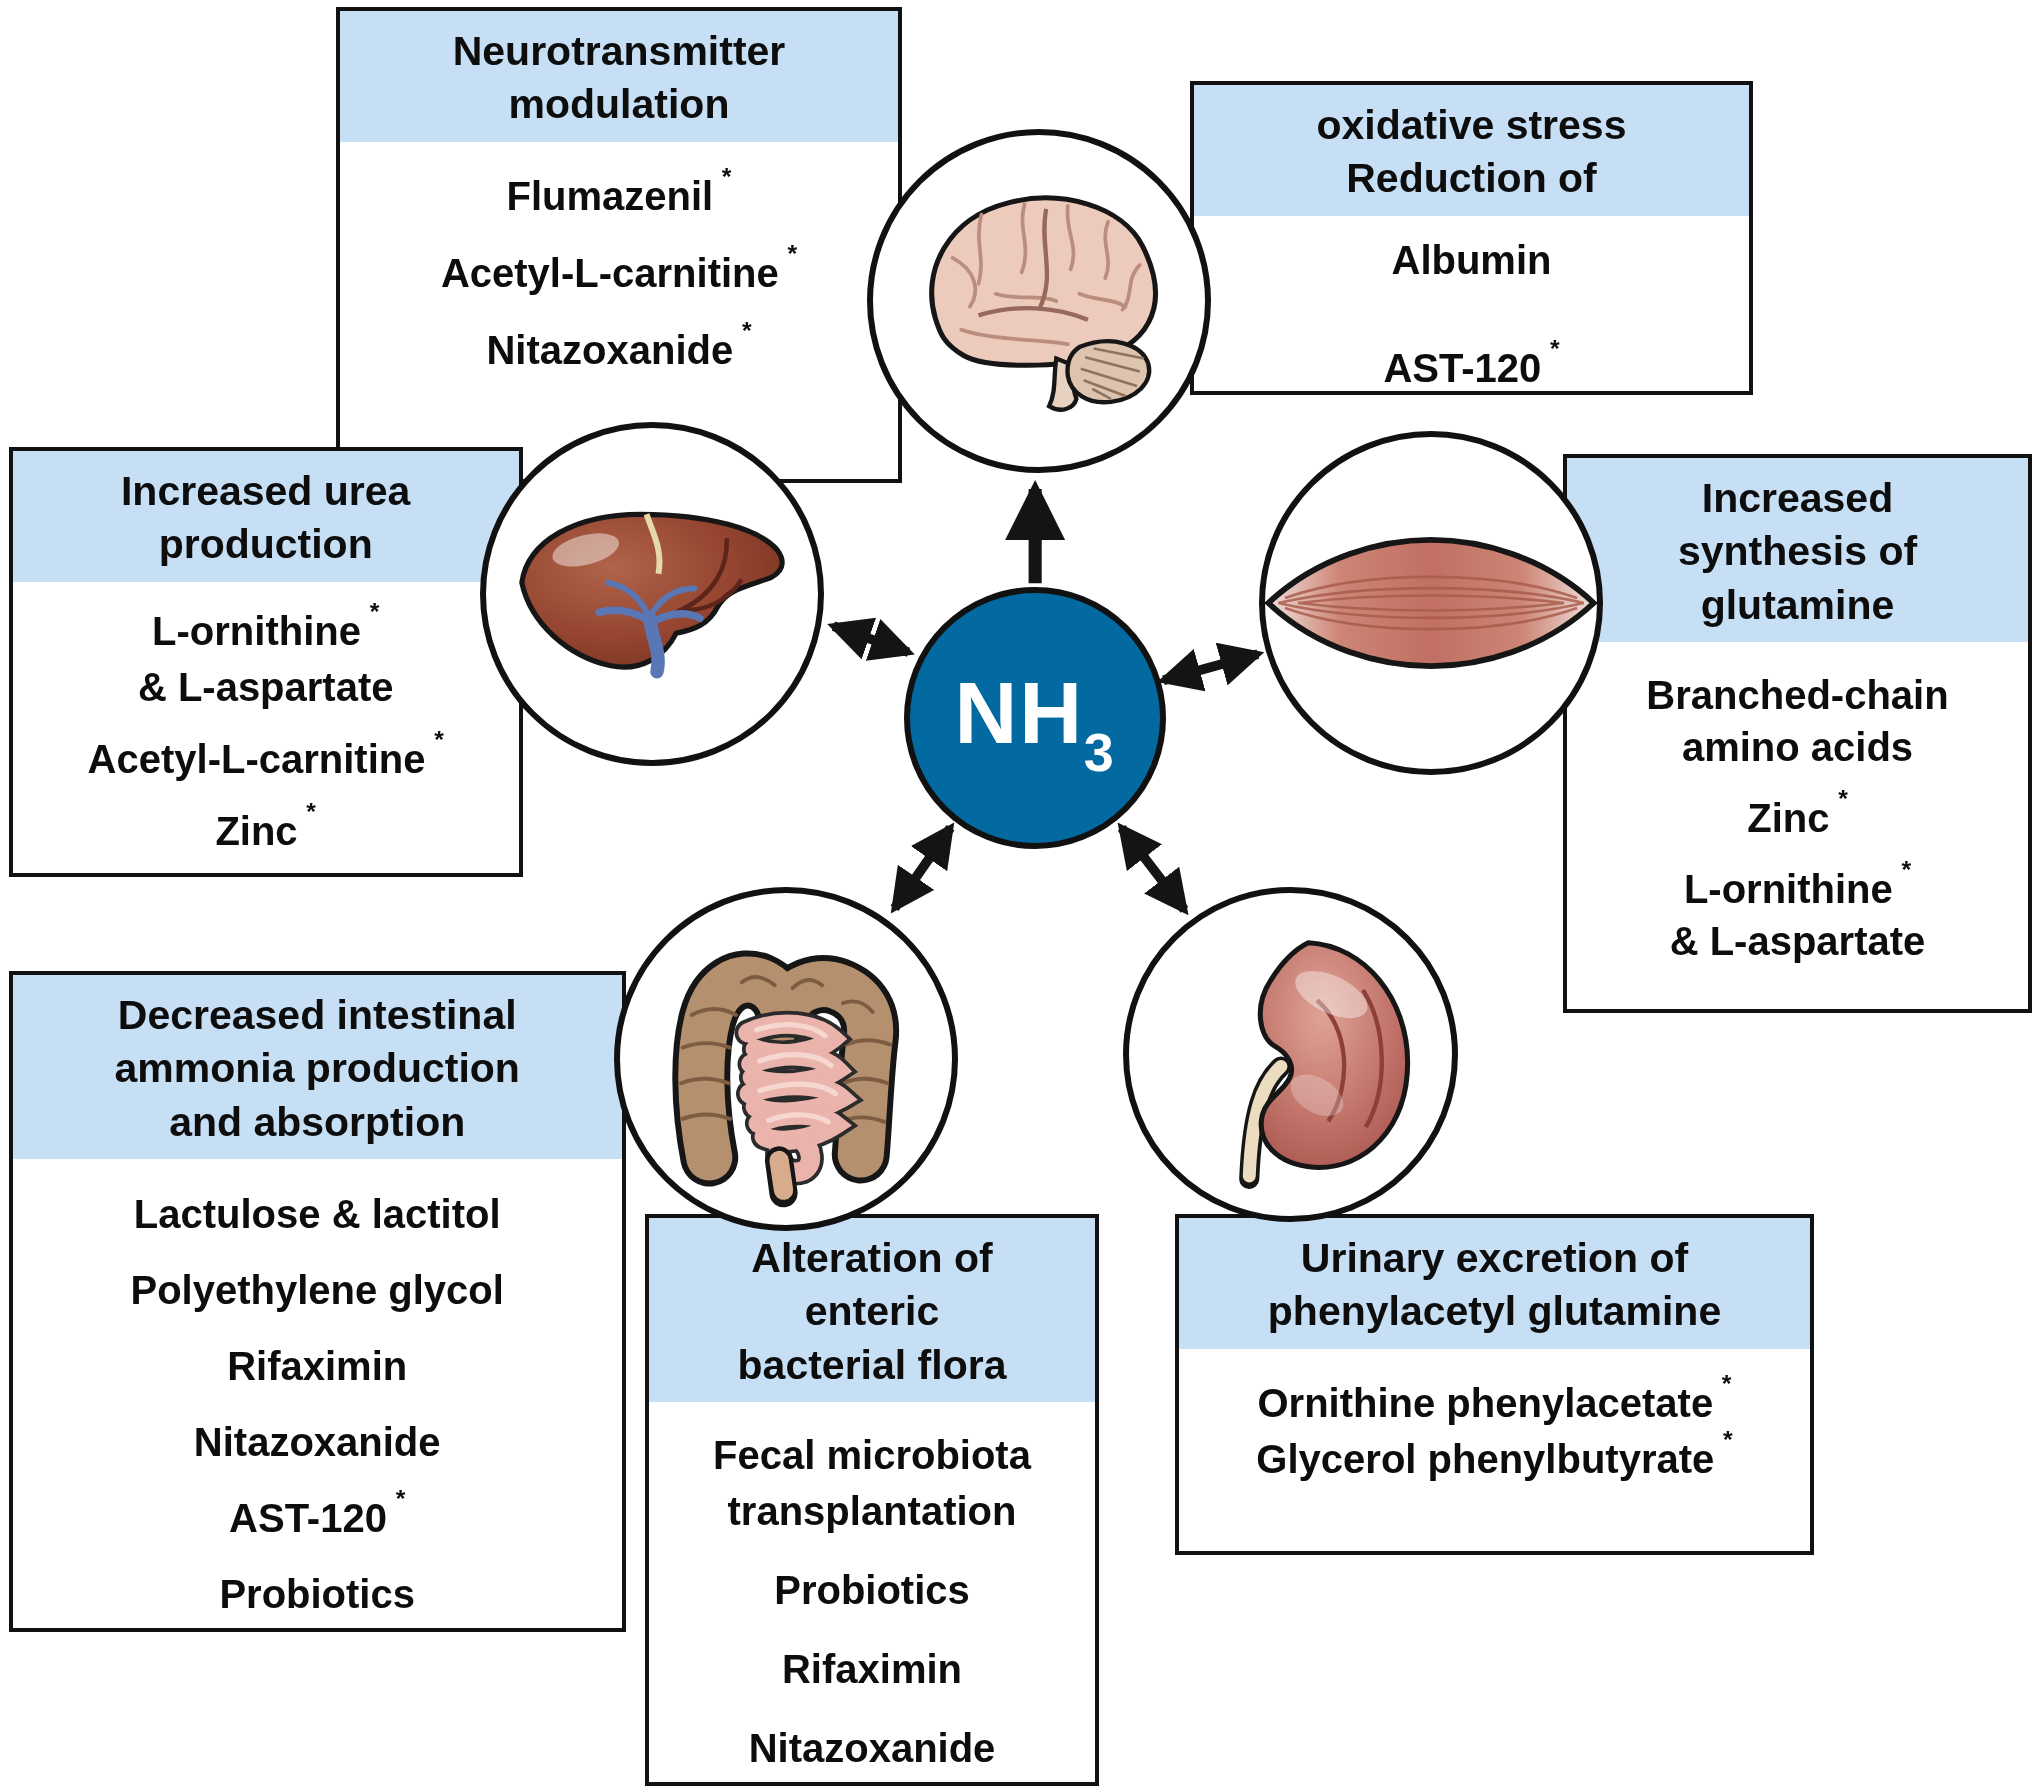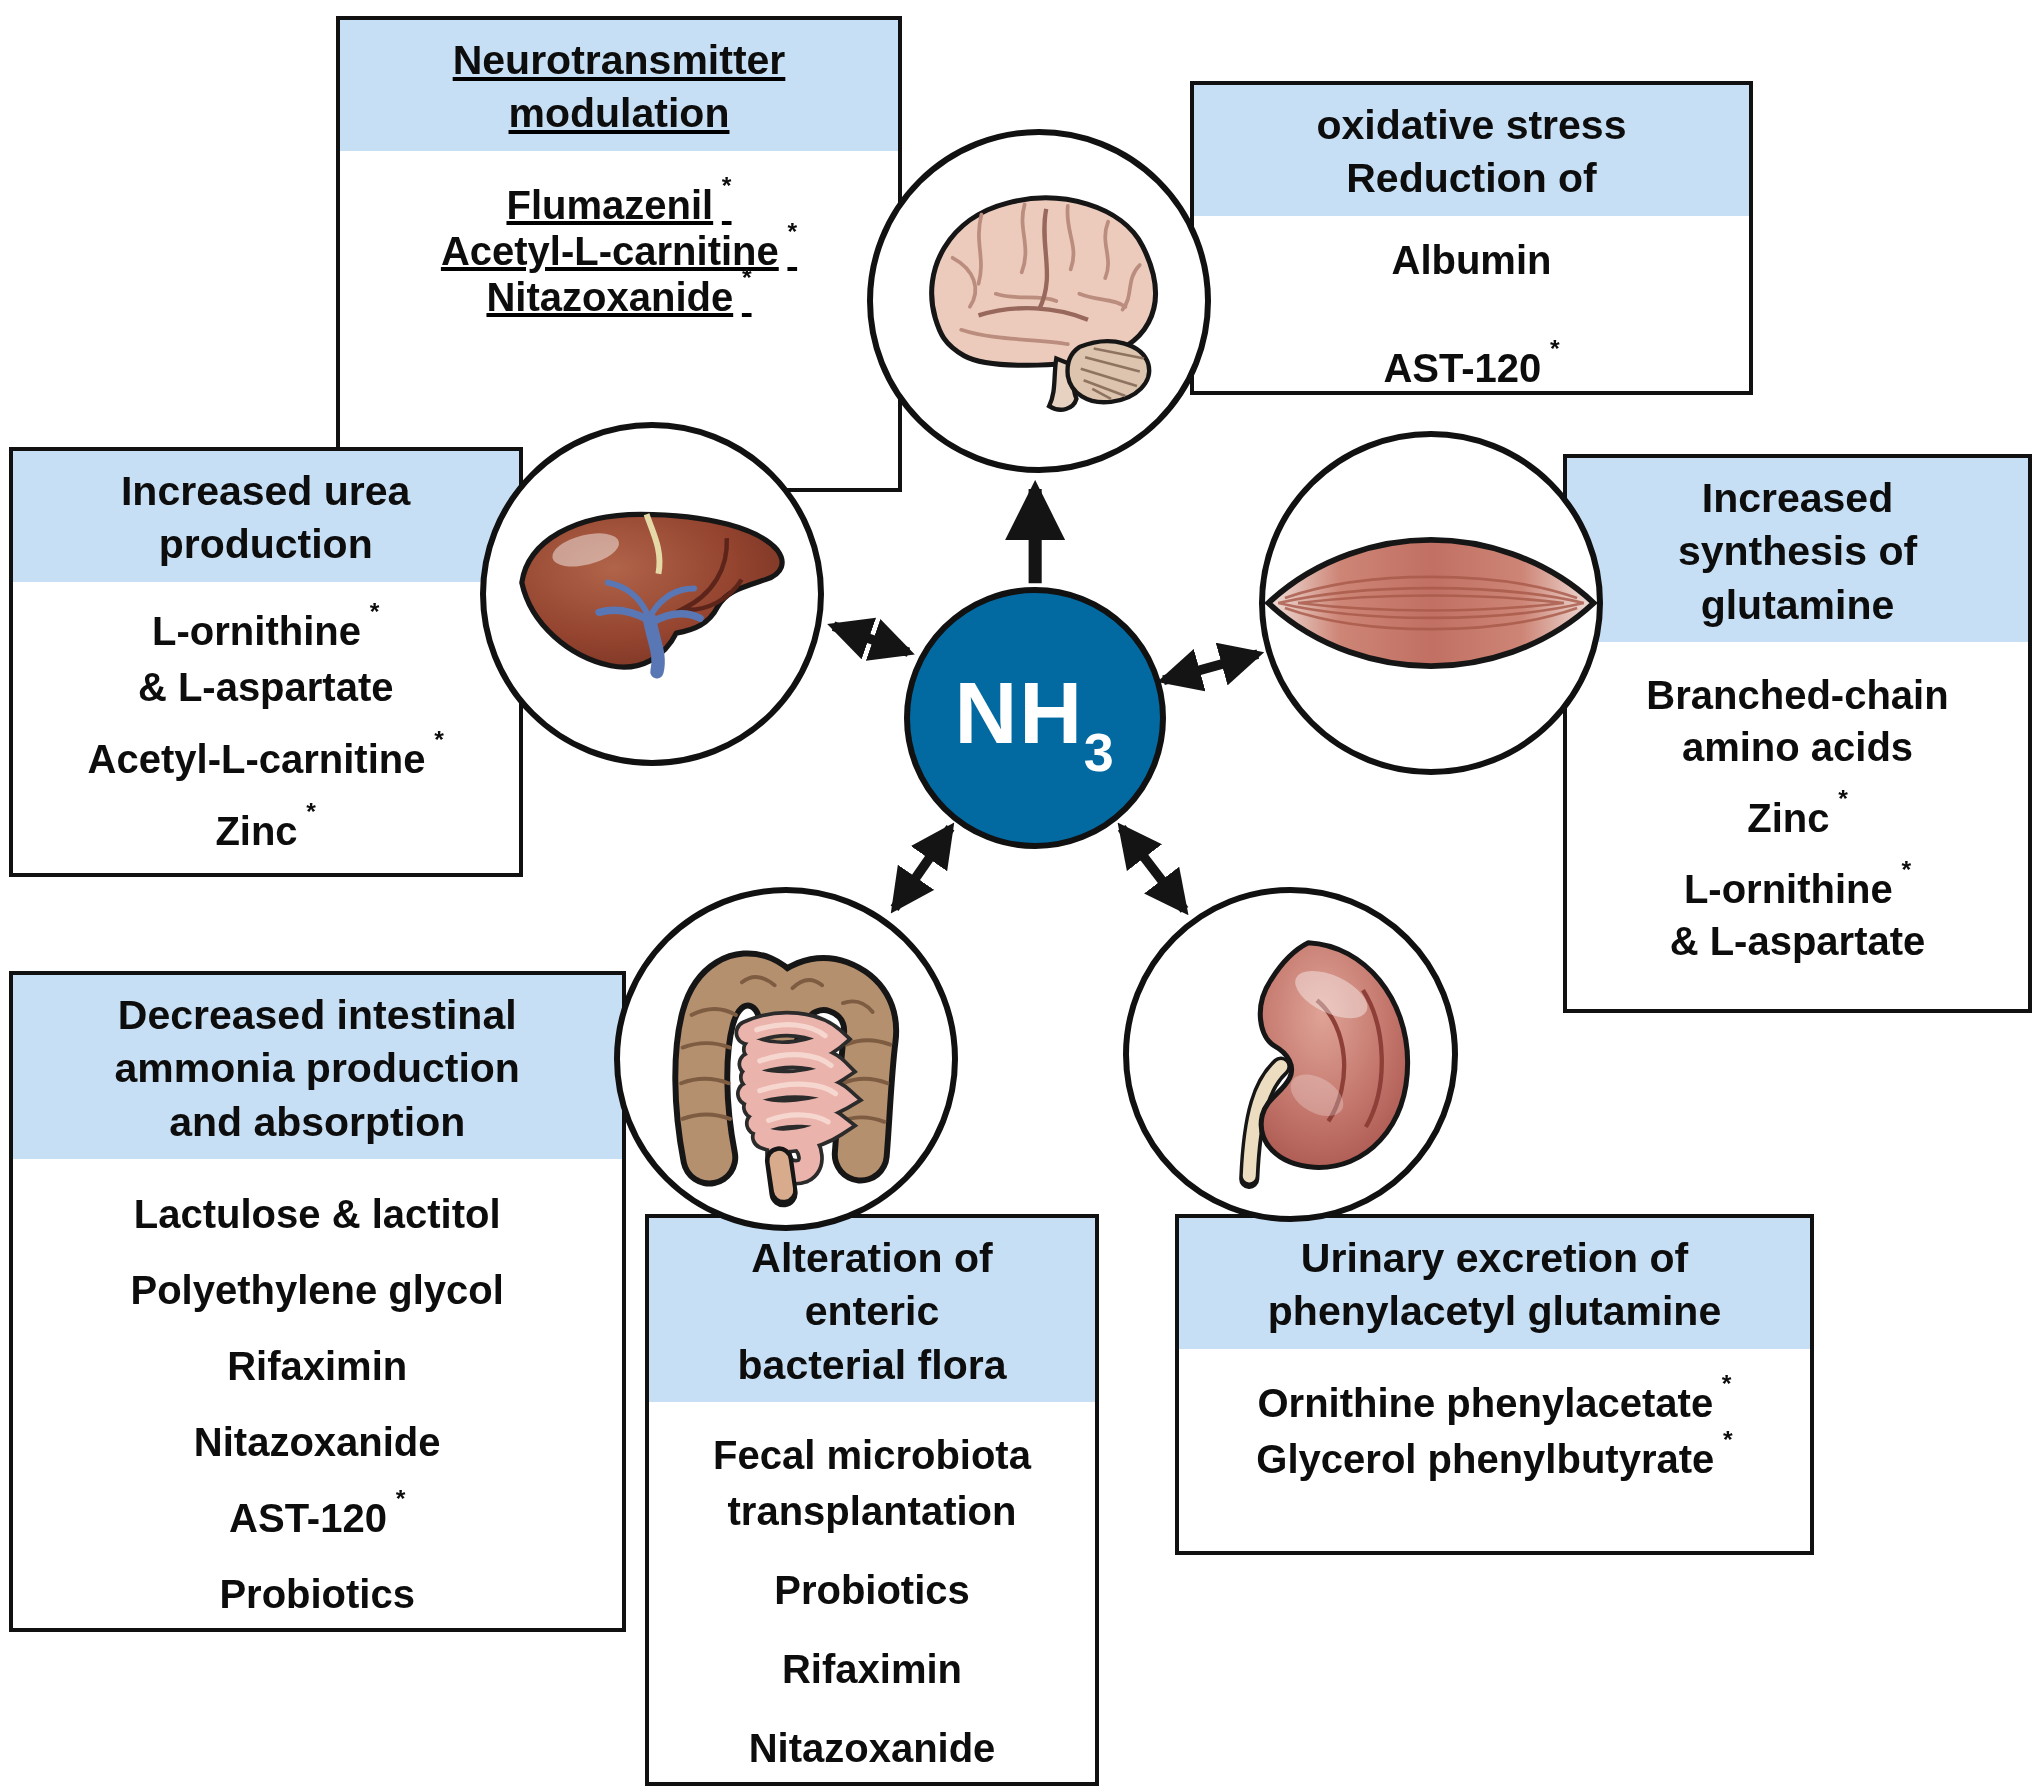--- a/index.html
+++ b/index.html
@@ -10,22 +10,22 @@
   .box{position:absolute;background:#ffffff;border:4.4px solid #111111;box-sizing:border-box;z-index:1;display:flex;flex-direction:column;}
   .bhead{background:#c7dff4;text-align:center;font-weight:bold;color:#0d0d0d;
          font-size:41px;line-height:1.3;padding:14px 5.2px 10.5px 5.2px;}
   .bitems{display:flex;flex-direction:column;align-items:center;flex:1;
           font-size:40px;font-weight:bold;color:#0d0d0d;padding-top:26px;}
   .item{white-space:nowrap;line-height:1.15;}
   .star{font-size:0.62em;line-height:0;position:relative;top:-0.45em;margin-left:8.7px;font-weight:bold;}
   .star:empty{display:none;}
   .cont{margin-top:1.7px;}
 
-  #box-neuro {left:336px;  top:16px;    width:566px; height:476px;text-decoration:underline;}
-  #box-neuro .bitems{padding-top:31px;}
+  #box-neuro {left:336px;  top:7px;    width:566px; height:476px;}
+  #box-neuro .bitems{gap:31px;padding-top:31px;}
   #box-oxid  {left:1190px; top:81px;   width:563px; height:314px;}
   #box-oxid .bitems{gap:37px;padding-top:21px;justify-content:space-between;}
   #box-urea  {left:8.7px;   top:447px;  width:514px; height:430px;}
   #box-urea .bitems{gap:26px;padding-top:26px;}
   #box-glut  {left:1563px; top:454px;  width:469px; height:559px;}
   #box-glut .bitems{gap:25px;padding-top:30px;}
   #box-intest{left:8.7px;   top:971px; width:617px; height:661px;}
   #box-intest .bitems{gap:30px;padding-top:32px;}
   #box-flora {left:645px;  top:1214px; width:454px; height:572px;}
   #box-flora .bitems{gap:33px;padding-top:30px;border-radius:6px;}

